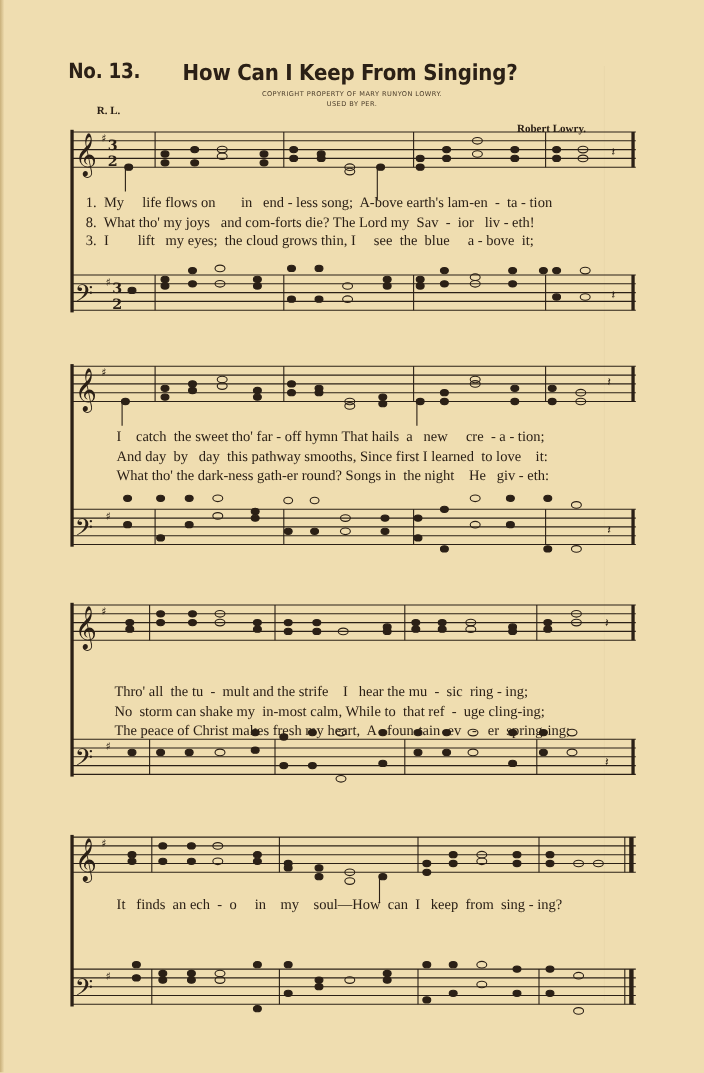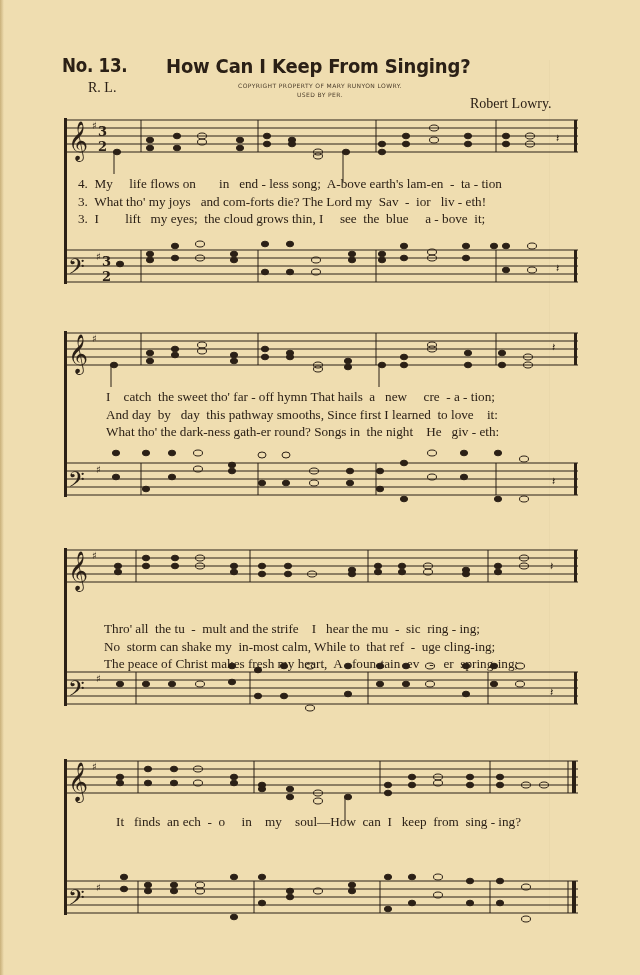--- a/index.html
+++ b/index.html
@@ -29,22 +29,22 @@
       font-weight: bold; font-size: 20px; letter-spacing: -0.2px;
       transform: scaleX(0.9); transform-origin: left;
       white-space: nowrap;
     }
     .copyright {
       position: absolute; left: 0; width: 640px; text-align: center;
       font-family: "DejaVu Sans", "Liberation Sans", sans-serif;
       font-size: 6px; letter-spacing: 0.4px; color: #4a3c2a;
     }
     .credit {
-      position: absolute; top: 80px;
-      font-family: "Liberation Serif", serif; font-weight: normal; font-size: 14px;
+      position: absolute; top: 96px;
+      font-family: "Liberation Serif", serif; font-weight: bold; font-size: 10px;
     }
     .system {
       position: absolute; left: 62px; width: 520px;
     }
     .system svg { position: absolute; left: 0; top: 0; }
     .lyrics {
       position: absolute; left: 0; width: 520px;
       font-family: "Liberation Serif", "DejaVu Serif", serif;
       font-size: 13.2px; line-height: 17.5px; white-space: nowrap;
     }
@@ -165,22 +165,22 @@
       <ellipse cx="432" cy="134" rx="3.6" ry="2.8"></ellipse>
       <ellipse cx="444" cy="134" rx="3.6" ry="2.8"></ellipse>
         <ellipse cx="444" cy="158" rx="3.6" ry="2.8"></ellipse>
       <ellipse cx="470" cy="134" rx="4.5" ry="3" fill="none"></ellipse>
         <ellipse cx="470" cy="158" rx="4.5" ry="3" fill="none"></ellipse>
     </g>
     <text x="494" y="30" font-size="11" fill="#2b2016">𝄽</text>
     <text x="494" y="160" font-size="11" fill="#2b2016">𝄽</text>
   </svg>
   <div class="lyrics" style="top:63px; left:16px;">
-    <span class="lyric-line">4.  My     life flows on       in   end - less song;  A-bove earth's lam-en  -  ta - tion</span>
-    <span class="lyric-line">3.  What tho' my joys   and com-forts die? The Lord my  Sav  -  ior   liv - eth!</span>
+    <span class="lyric-line">1.  My     life flows on       in   end - less song;  A-bove earth's lam-en  -  ta - tion</span>
+    <span class="lyric-line">8.  What tho' my joys   and com-forts die? The Lord my  Sav  -  ior   liv - eth!</span>
     <span class="lyric-line">3.  I        lift   my eyes;  the cloud grows thin, I     see  the  blue     a - bove  it;</span>
   </div>
 </div>
 
 <div class="system" style="top:325px; height:180px;">
   <svg width="520" height="180">
     <g stroke="#2b2016" stroke-width="1" fill="none">
       <line x1="4" y1="8" x2="516" y2="8"></line>
         <line x1="4" y1="16" x2="516" y2="16"></line>
       <line x1="4" y1="24" x2="516" y2="24"></line>
@@ -461,16 +461,16 @@
       <ellipse cx="376" cy="124" rx="4.5" ry="3" fill="none"></ellipse>
         <ellipse cx="376" cy="142" rx="4.5" ry="3" fill="none"></ellipse>
       <ellipse cx="408" cy="128" rx="3.6" ry="2.8"></ellipse>
         <ellipse cx="408" cy="150" rx="3.6" ry="2.8"></ellipse>
       <ellipse cx="438" cy="128" rx="3.6" ry="2.8"></ellipse>
         <ellipse cx="438" cy="150" rx="3.6" ry="2.8"></ellipse>
       <ellipse cx="464" cy="134" rx="4.5" ry="3" fill="none"></ellipse>
         <ellipse cx="464" cy="166" rx="4.5" ry="3" fill="none"></ellipse>
     </g>
   </svg>
-  <div class="lyrics" style="top:60px; left:44px;margin-left:10px;">
+  <div class="lyrics" style="top:60px; left:44px;">
     <span class="lyric-line">It   finds  an ech  -  o     in    my    soul—How  can  I   keep  from  sing - ing?</span>
   </div>
 </div>
 
 </body></html>

